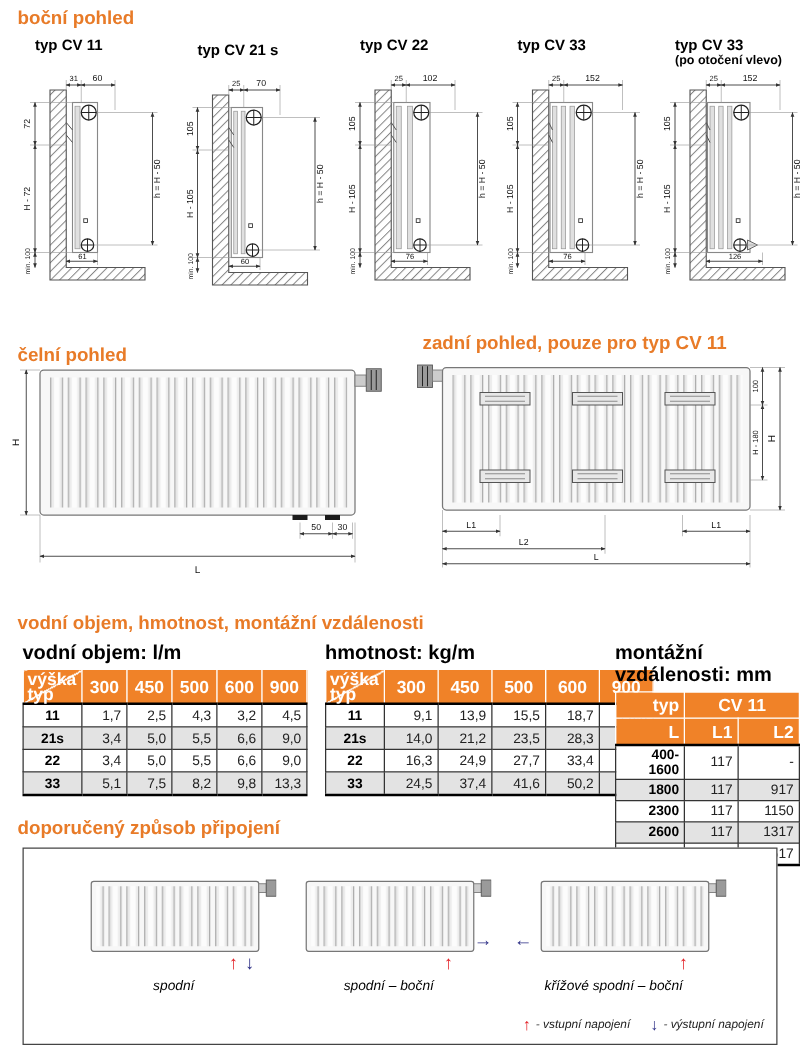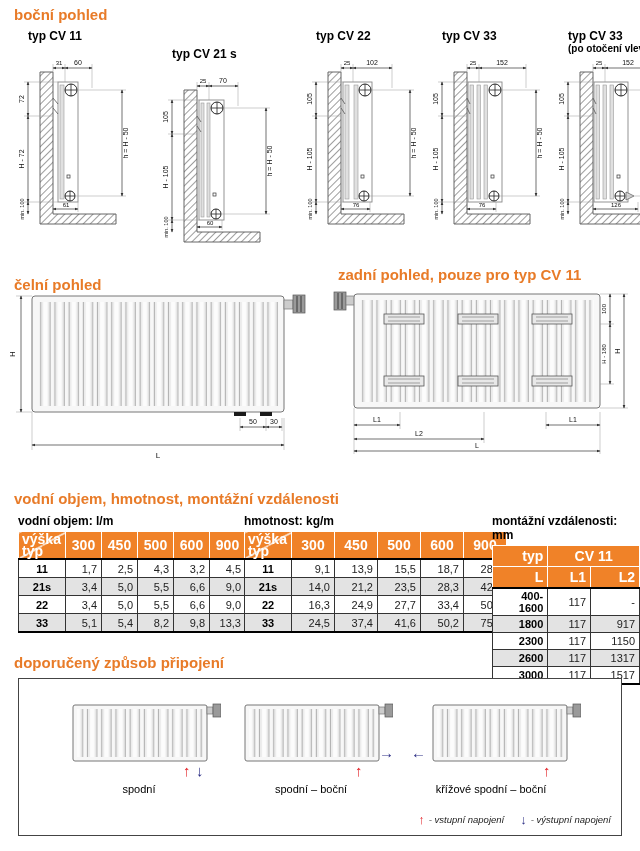--- a/index.html
+++ b/index.html
@@ -32,44 +32,44 @@
   .vknob{fill:#9a9a9a;stroke:#555;stroke-width:0.7;}
   .foot{fill:#1a1a1a;}
   .bracket{fill:#e8e8e8;stroke:#555;stroke-width:0.8;}
   .bline{stroke:#555;stroke-width:0.5;}
   
   .fsvg{position:absolute;left:10px;top:288px;}
   .rsvg{position:absolute;left:332px;top:284px;}
   
   .twrap{position:absolute;}
   .t1{left:18px;top:514px;}
-  .t2{left:244px;top:514px;}
+  .t2{left:260px;top:514px;}
   .t3{left:492px;top:514px;}
-  .ttitle{font-size:12px;font-weight:bold;margin-bottom:3px;}
+  .ttitle{font-size:16px;font-weight:bold;margin-bottom:3px;}
   table{border-collapse:collapse;}
   th{background:#f08228;color:#fff;font-size:14px;font-weight:bold;border:1.5px solid #fff;padding:2px 4px;}
   td{font-size:11px;height:15px;padding:1px 4px;text-align:right;border:1px solid #333;background:#fff;color:#222;}
   tbody tr:first-child td{border-top:2px solid #000;}
   tbody tr:last-child td{border-bottom:2px solid #000;}
   tbody tr:nth-child(even) td{background:#e3e3e3;}
   td.typ{font-weight:bold;text-align:center;color:#000;}
   .corner{width:40px;padding:1px 3px;text-align:left;
     background:linear-gradient(to bottom right,#f08228 48.5%,#fff 48.5%,#fff 51.5%,#f08228 51.5%);}
   .corner div{line-height:12px;}
   .vw-col{width:27px;text-align:center;}
   .wt-col{width:34px;text-align:center;}
   .mh-typ{text-align:right;width:52px;}
   .mh-grp{text-align:center;width:88px;}
   .mh-sub{text-align:right;}
   td.ml{font-weight:bold;color:#000;}
   .t3 td{height:14px;}
   
   .connbox{position:absolute;left:18px;top:678px;width:602px;height:156px;border:1px solid #444;background:#fff;}
   .connrad{position:absolute;top:18px;}
-  .connlabel{position:absolute;top:104px;font-size:11px;text-align:left;transform:translateX(-50%);}
+  .connlabel{position:absolute;top:104px;font-size:11px;font-style:italic;text-align:left;transform:translateX(-50%);}
   .arr{font-weight:bold;font-size:15px;line-height:15px;}
   .red{color:#e3242a;}
   .blue{color:#2b2d84;}
   .carr{position:absolute;}
   .legend{position:absolute;right:10px;bottom:8px;display:flex;gap:16px;align-items:center;}
   .litem{display:flex;align-items:center;gap:4px;}
   .litem .arr{font-size:13px;}
   .ltext{font-size:9.5px;font-style:italic;color:#222;}
 </style>
 </head>
@@ -134,21 +134,21 @@
         <line class="ext" x1="70" y1="32" x2="118" y2="32"></line>
         <line class="ext" x1="67" y1="138" x2="118" y2="138"></line>
         <line class="dim" x1="114" y1="32" x2="114" y2="138"></line>
         <text class="dt" transform="rotate(-90 120 85)" x="120" y="85" text-anchor="middle">h = H - 50</text>
         <line class="ext" x1="70" y1="144" x2="70" y2="154"></line>
         <line class="dim" x1="45" y1="151" x2="70" y2="151"></line>
         <text class="dt6" x="58" y="149" text-anchor="middle">61</text>
       </svg>
     </figure>
 
-    <figure class="sidefig" style="margin:18px">
+    <figure class="sidefig" style="margin:4px">
       <div class="figcap">
         <div class="figlabel">typ CV 21 s</div>
         <div class="figsub"></div>
       </div>
       <svg width="124" height="176" viewBox="0 0 124 176">
         <path class="wall" d="M32,14 L45,14 L45,156 L108,156 L108,166 L32,166 Z"></path>
         <rect class="rbody" x="47" y="24" width="25" height="120"></rect>
         <rect class="rpanel" x="49" y="27" width="3" height="114"></rect>
         <rect class="rpanel" x="55" y="27" width="3" height="114"></rect>
         <line class="hk" x1="45" y1="40" x2="49" y2="46"></line>
@@ -448,21 +448,21 @@
           <td class="typ">22</td>
           <td>3,4</td>
           <td>5,0</td>
           <td>5,5</td>
           <td>6,6</td>
           <td>9,0</td>
         </tr>
         <tr>
           <td class="typ">33</td>
           <td>5,1</td>
-          <td>5,4</td>
+          <td>7,5</td>
           <td>8,2</td>
           <td>9,8</td>
           <td>13,3</td>
         </tr>
       </tbody>
     </table>
   </div>
 
   <div class="twrap t2">
     <div class="ttitle">hmotnost: kg/m</div>

